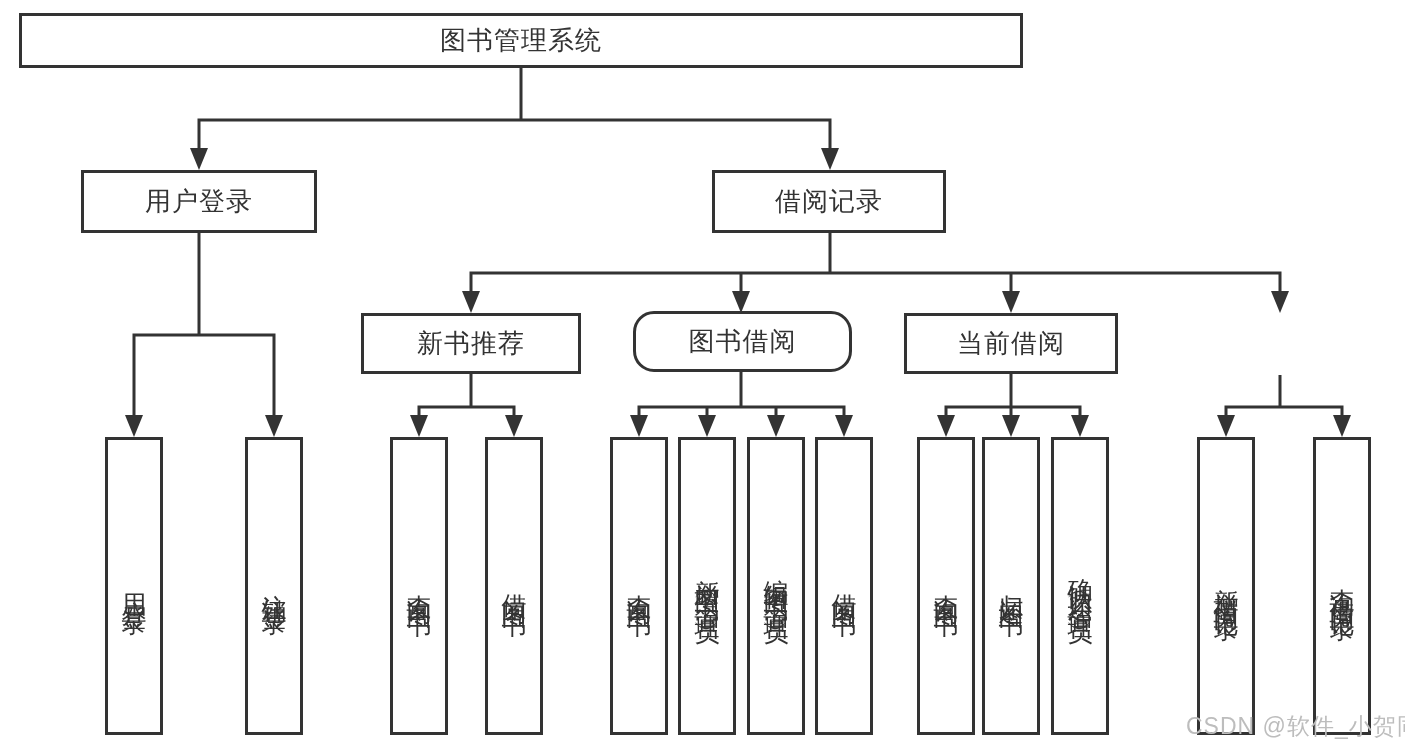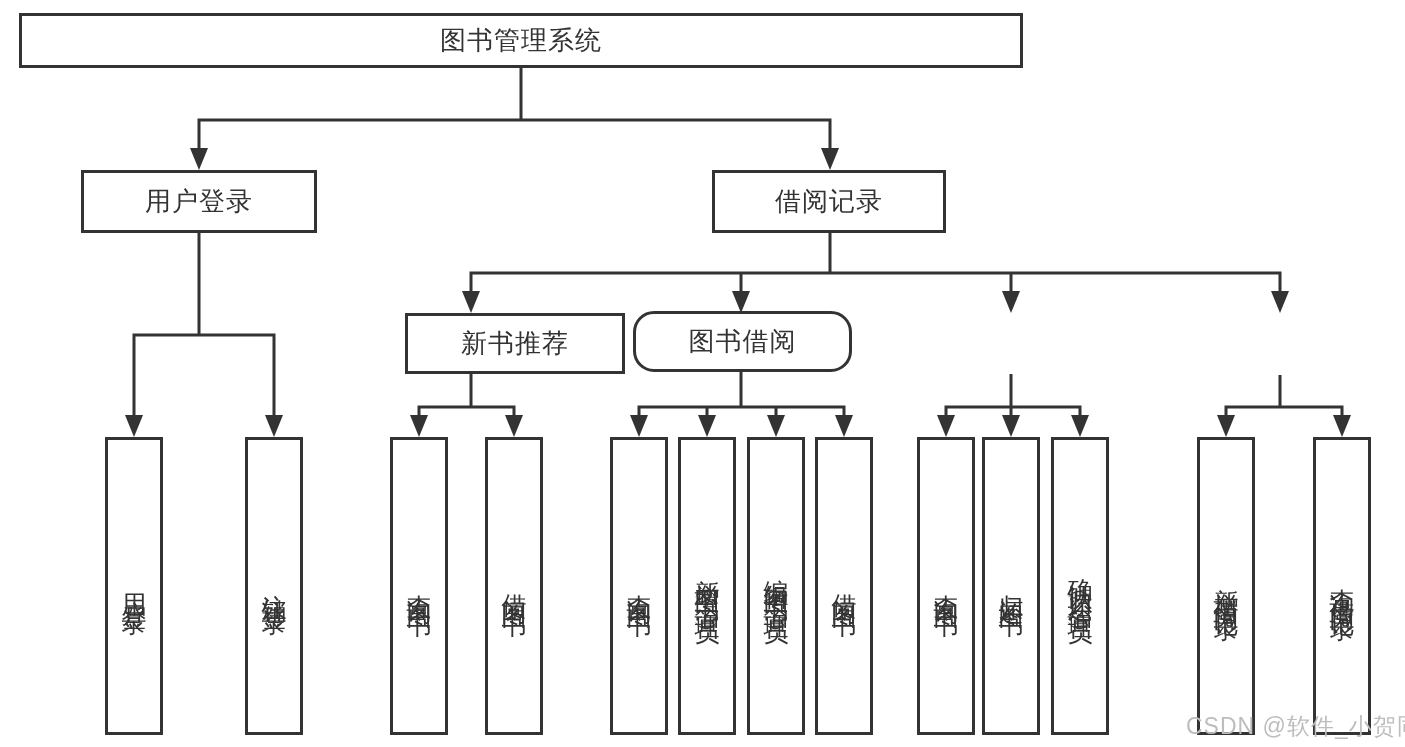--- a/index.html
+++ b/index.html
@@ -95,22 +95,23 @@
       <polygon points="1217,415 1235,415 1226,437"></polygon>
       <polygon points="1333,415 1351,415 1342,437"></polygon>
     </g>
   </svg>
 
   <div class="node" style="left:19px;top:13px;width:1004px;height:55px;">图书管理系统</div>
 
   <div class="node" style="left:81px;top:170px;width:236px;height:63px;">用户登录</div>
   <div class="node" style="left:712px;top:170px;width:234px;height:63px;">借阅记录</div>
 
-  <div class="node" style="left:361px;top:313px;width:220px;height:61px;margin-left:44px;">新书推荐</div>
+  <div class="node" style="left:361px;top:313px;width:220px;height:61px;">新书推荐</div>
   <div class="node" style="left:633px;top:311px;width:219px;height:61px;border-radius:21px;">图书借阅</div>
+  <div class="node" style="left:904px;top:313px;width:214px;height:61px;">当前借阅</div>
 
   <div class="leaf" style="left:105px;">
     <span class="vtext">用户登录</span>
   </div>
   <div class="leaf" style="left:245px;">
     <span class="vtext">注销登录</span>
   </div>
 
   <div class="leaf" style="left:390px;">
     <span class="vtext">查询图书</span>

